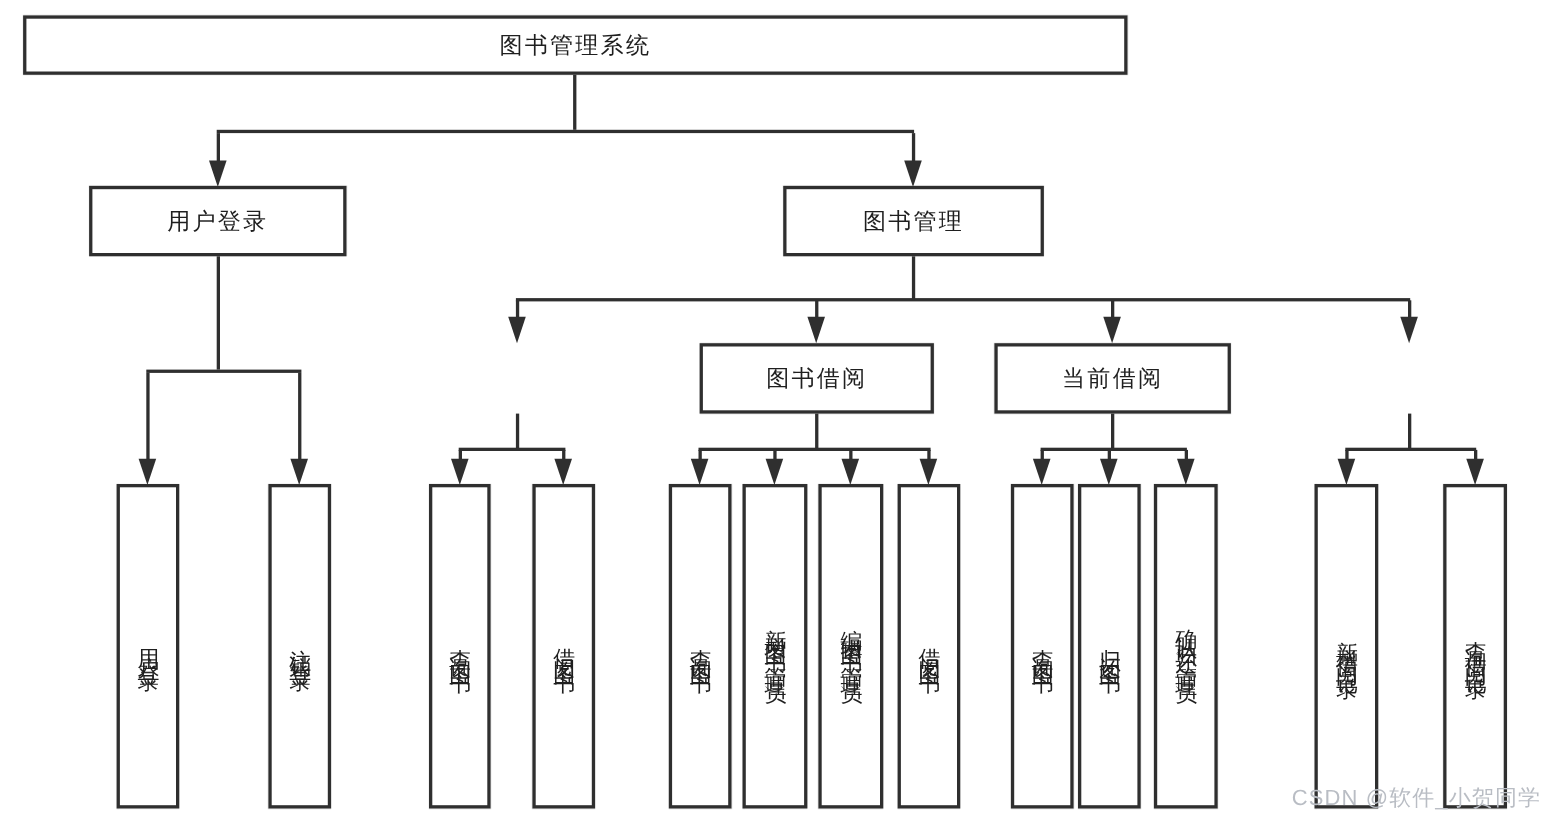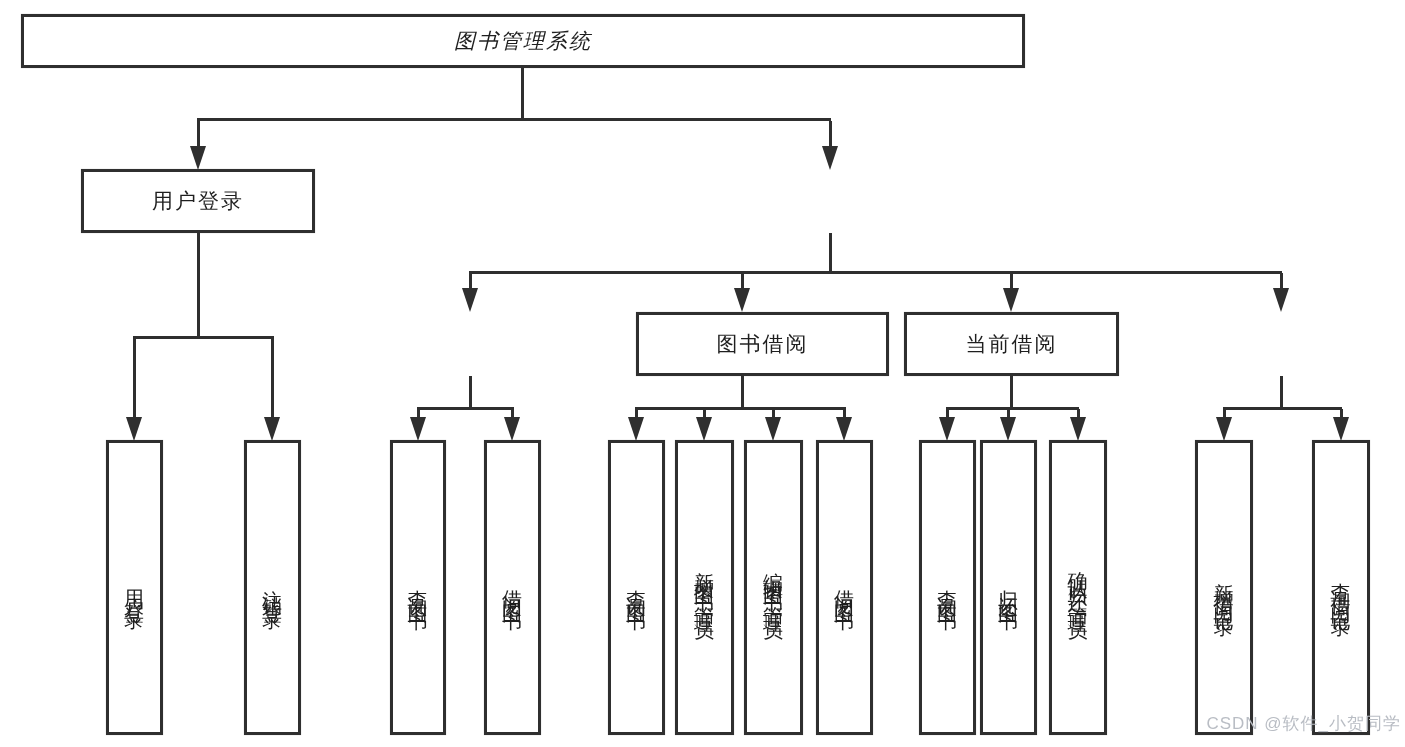--- a/index.html
+++ b/index.html
@@ -54,66 +54,69 @@
     width: 0; height: 0;
     border-left: 8px solid transparent;
     border-right: 8px solid transparent;
     border-top: 24px solid var(--line);
   }
 
   .watermark {
     position: absolute;
     top: 712px;
     right: 4px;
-    font-size: 17px;
+    font-size: 20px;
     letter-spacing: 1px;
     color: var(--watermark);
     z-index: 5;
     white-space: nowrap;
   }
 </style>
 </head>
 <body>
 
 <div class="stage">
 
-  <div class="box" style="left:21px; top:14px; width:1004px; height:54px;font-style:italic;">
+  <div class="box" style="left:21px; top:14px; width:1004px; height:54px;">
     <span class="hlabel">图书管理系统</span>
   </div>
 
   <div class="vline" style="left:521px; top:68px; height:50px;"></div>
   <div class="hline" style="left:197px; top:118px; width:634px;"></div>
   <div class="vline" style="left:197px; top:121px; height:27px;"></div>
   <div class="tri" style="left:190px; top:146px;"></div>
   <div class="vline" style="left:829px; top:121px; height:27px;"></div>
   <div class="tri" style="left:822px; top:146px;"></div>
 
   <div class="box" style="left:81px; top:169px; width:234px; height:64px;">
     <span class="hlabel">用户登录</span>
+  </div>
+  <div class="box" style="left:712px; top:169px; width:237px; height:64px;">
+    <span class="hlabel">图书管理</span>
   </div>
 
   <div class="vline" style="left:197px; top:233px; height:103px;"></div>
   <div class="hline" style="left:133px; top:336px; width:141px;"></div>
   <div class="vline" style="left:133px; top:339px; height:80px;"></div>
   <div class="tri" style="left:126px; top:417px;"></div>
   <div class="vline" style="left:271px; top:339px; height:80px;"></div>
   <div class="tri" style="left:264px; top:417px;"></div>
 
   <div class="vline" style="left:829px; top:233px; height:40px;"></div>
   <div class="hline" style="left:469px; top:271px; width:813px;"></div>
   <div class="vline" style="left:469px;  top:273px; height:17px;"></div>
   <div class="tri" style="left:462px;  top:288px;"></div>
   <div class="vline" style="left:741px;  top:273px; height:17px;"></div>
   <div class="tri" style="left:734px;  top:288px;"></div>
   <div class="vline" style="left:1010px; top:273px; height:17px;"></div>
   <div class="tri" style="left:1003px; top:288px;"></div>
   <div class="vline" style="left:1280px; top:273px; height:17px;"></div>
   <div class="tri" style="left:1273px; top:288px;"></div>
 
-  <div class="box" style="left:636px; top:312px; width:253px; height:64px;">
+  <div class="box" style="left:636px; top:312px; width:213px; height:64px;">
     <span class="hlabel">图书借阅</span>
   </div>
   <div class="box" style="left:904px; top:312px; width:215px; height:64px;justify-content:center;">
     <span class="hlabel">当前借阅</span>
   </div>
 
   <div class="vline" style="left:469px; top:376px; height:33px;"></div>
   <div class="hline" style="left:417px; top:407px; width:97px;"></div>
   <div class="vline" style="left:417px; top:409px; height:10px;"></div>
   <div class="tri" style="left:410px; top:417px;"></div>

